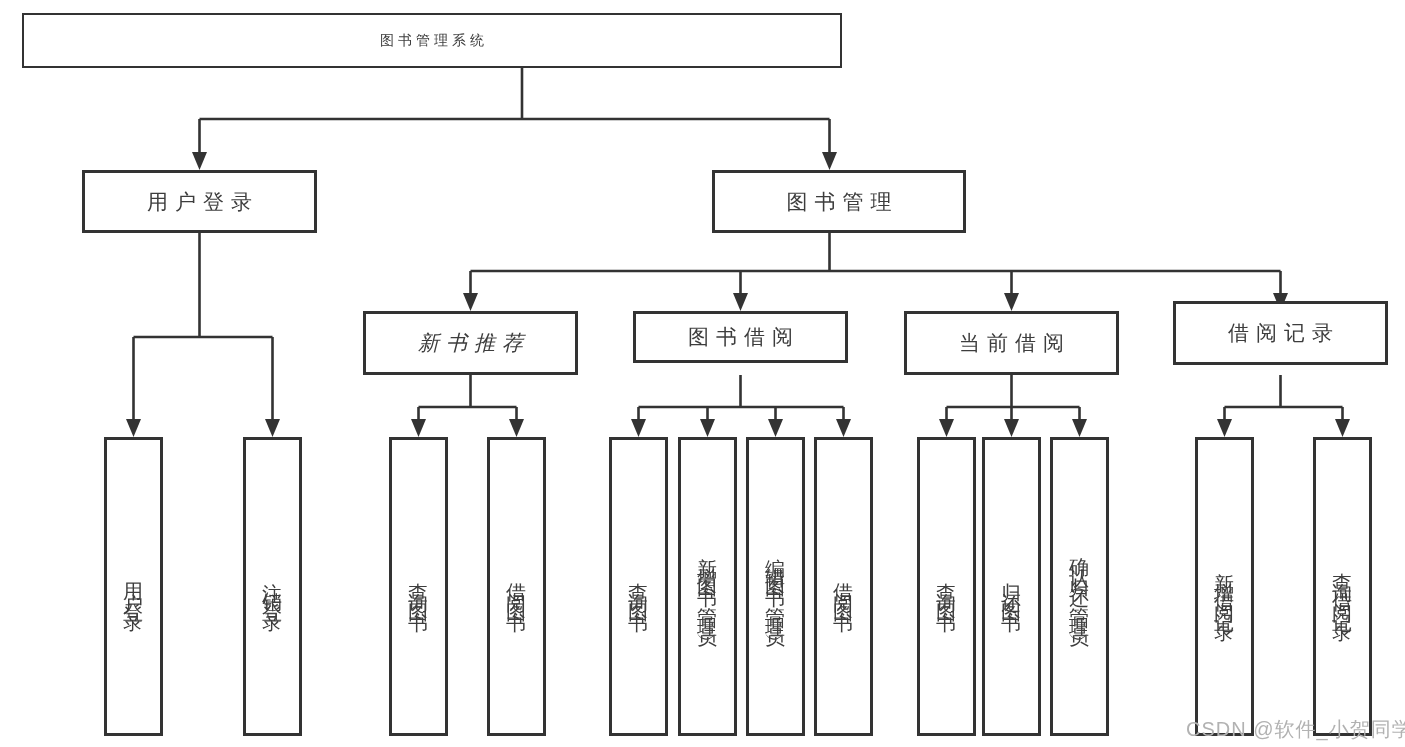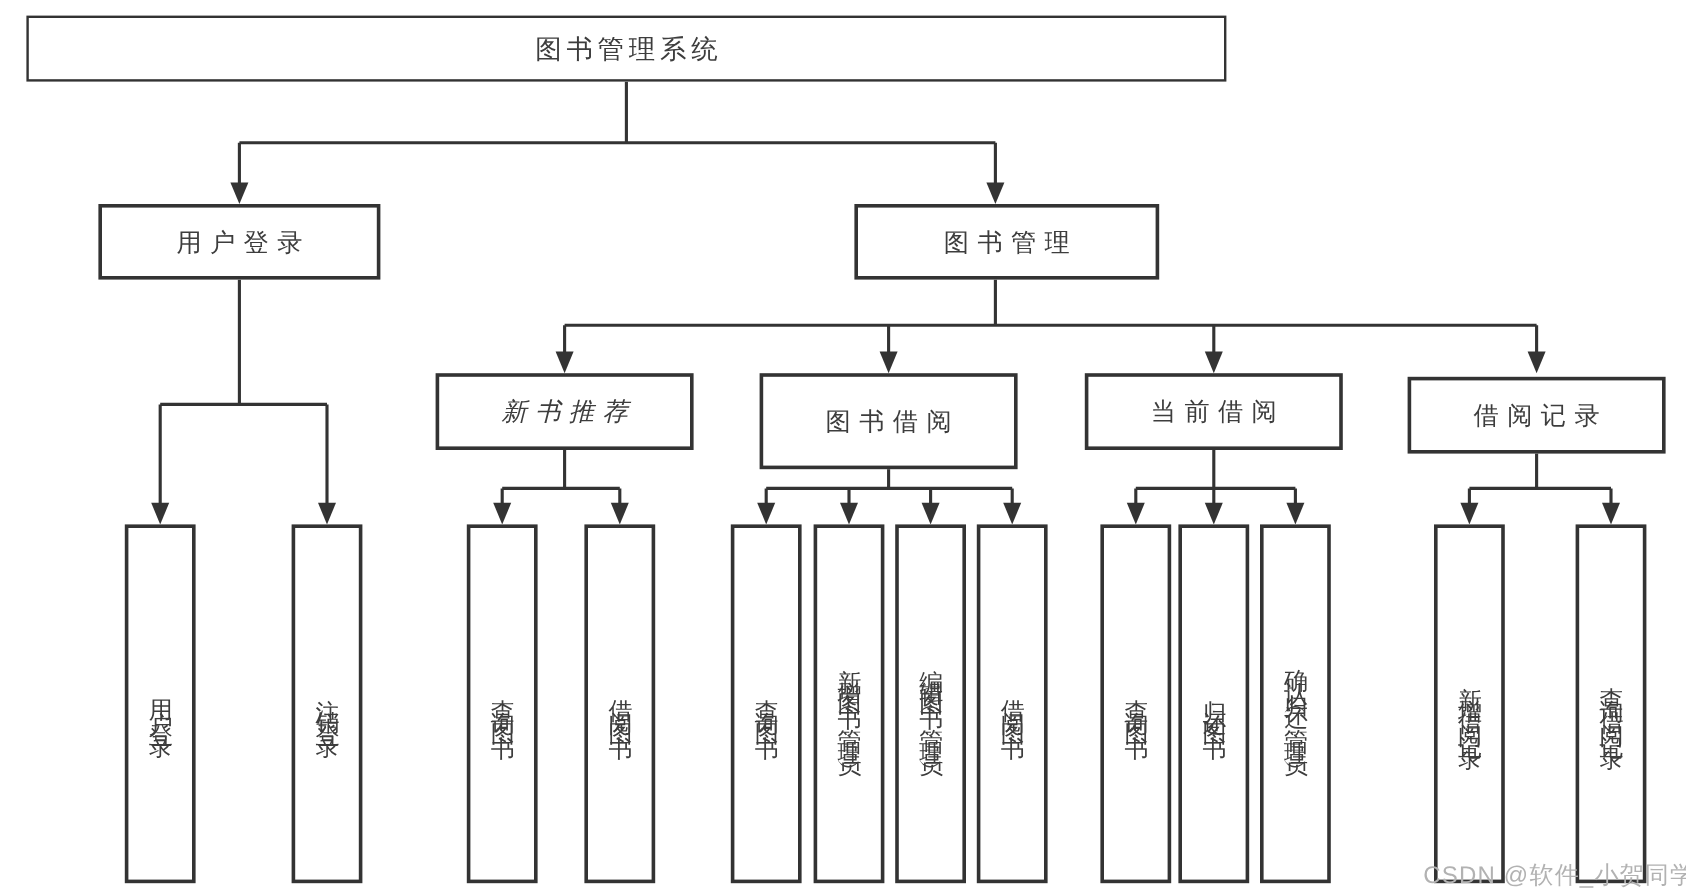--- a/index.html
+++ b/index.html
@@ -30,32 +30,32 @@
     display: flex;
     align-items: center;
     justify-content: center;
     color: #3d3d3d;
     font-size: 21px;
     letter-spacing: 7px;
     text-indent: 7px; 
     white-space: nowrap;
   }
   #box-root {
-    left: 22px; top: 13px; width: 1000px; height: 55px;
+    left: 22px; top: 13px; width: 820px; height: 55px;
     border-width: 2px;
-    font-size: 22px;
+    font-size: 14px;
     letter-spacing: 4px;
     text-indent: 4px;
   }
   #box-user-login   { left: 82px;  top: 170px; width: 235px; height: 63px; }
   #box-book-mgmt    { left: 712px; top: 170px; width: 254px; height: 63px; }
   #box-new-books      { left: 363px;  top: 311px; width: 215px; height: 64px; font-style: italic; }
-  #box-book-borrow    { left: 633px;  top: 311px; width: 215px; height: 80px; }
+  #box-book-borrow    { left: 633px;  top: 311px; width: 215px; height: 52px; }
   #box-current-borrow { left: 904px;  top: 311px; width: 215px; height: 64px; }
-  #box-borrow-records { left: 1173px; top: 314px; width: 215px; height: 64px; }
+  #box-borrow-records { left: 1173px; top: 301px; width: 215px; height: 64px; }
   .leaf {
     position: absolute;
     top: 437px;
     width: 59px;
     height: 299px;
     box-sizing: border-box;
     background: #ffffff;
     border: 3px solid #333333;
     display: flex;
     align-items: center;

